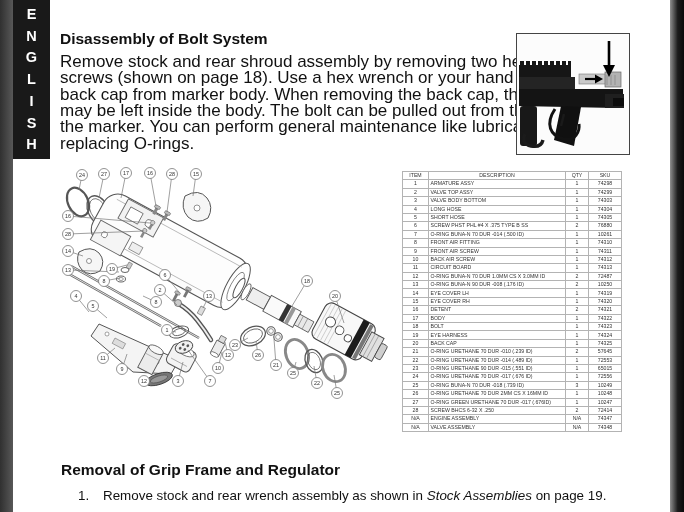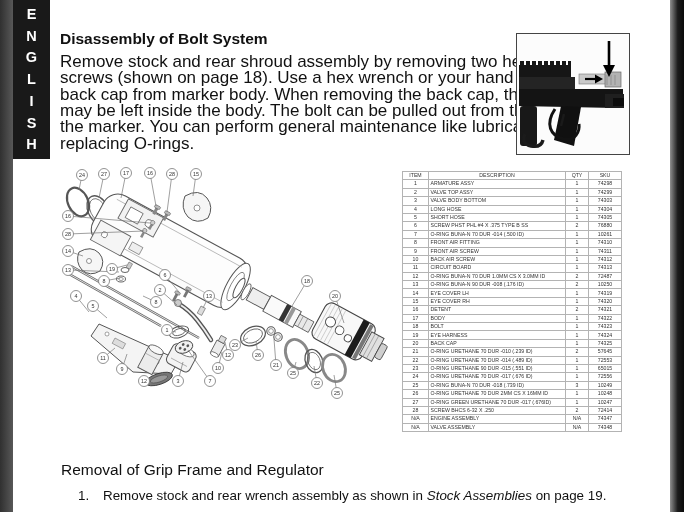--- a/index.html
+++ b/index.html
@@ -7,21 +7,21 @@
           font-family:"Liberation Sans",sans-serif;color:#111;}
   .edge-left{position:absolute;left:0;top:0;width:13px;height:512px;
              background:linear-gradient(to right,#303030,#585858);}
   .edge-right{position:absolute;left:670px;top:0;width:14px;height:512px;
               background:linear-gradient(to right,#909090,#1c1c1c 55%,#0a0a0a);}
   .lang-tab{position:absolute;left:13px;top:0;width:37px;height:159px;background:#191919;
             display:flex;flex-direction:column;align-items:center;padding-top:4px;box-sizing:border-box;}
   .lang-letter{color:#fff;font-weight:bold;font-size:14.5px;line-height:21.7px;}
   .title1{position:absolute;left:60px;top:30px;margin:0;font-size:15.5px;font-weight:bold;text-align:right;}
   .para{position:absolute;left:60px;top:54px;font-size:17px;line-height:16.35px;white-space:pre;}
-  .title2{position:absolute;left:61px;top:461px;margin:0;font-size:15.5px;font-weight:normal;}
+  .title2{position:absolute;left:61px;top:461px;margin:0;font-size:15.5px;font-weight:bold;}
   .list-item{position:absolute;left:78px;top:488px;font-size:13.4px;}
   .list-marker{display:inline-block;width:25px;}
   .it{font-style:italic;text-align:center;}
   .photo-frame{position:absolute;left:516px;top:33px;width:112px;height:120px;
                border:1px solid #444;box-sizing:content-box;background:#fcfcfc;}
   .diagram{position:absolute;left:57px;top:166px;}
   .parts-table{position:absolute;left:402px;top:171px;}
   table{border-collapse:collapse;table-layout:fixed;width:219px;font-size:5.2px;color:#333;}
   th,td{border:1px solid #b3b3b3;height:7.4px;line-height:7.2px;padding:0 1.5px;
         text-align:center;font-weight:normal;overflow:hidden;white-space:nowrap;}

